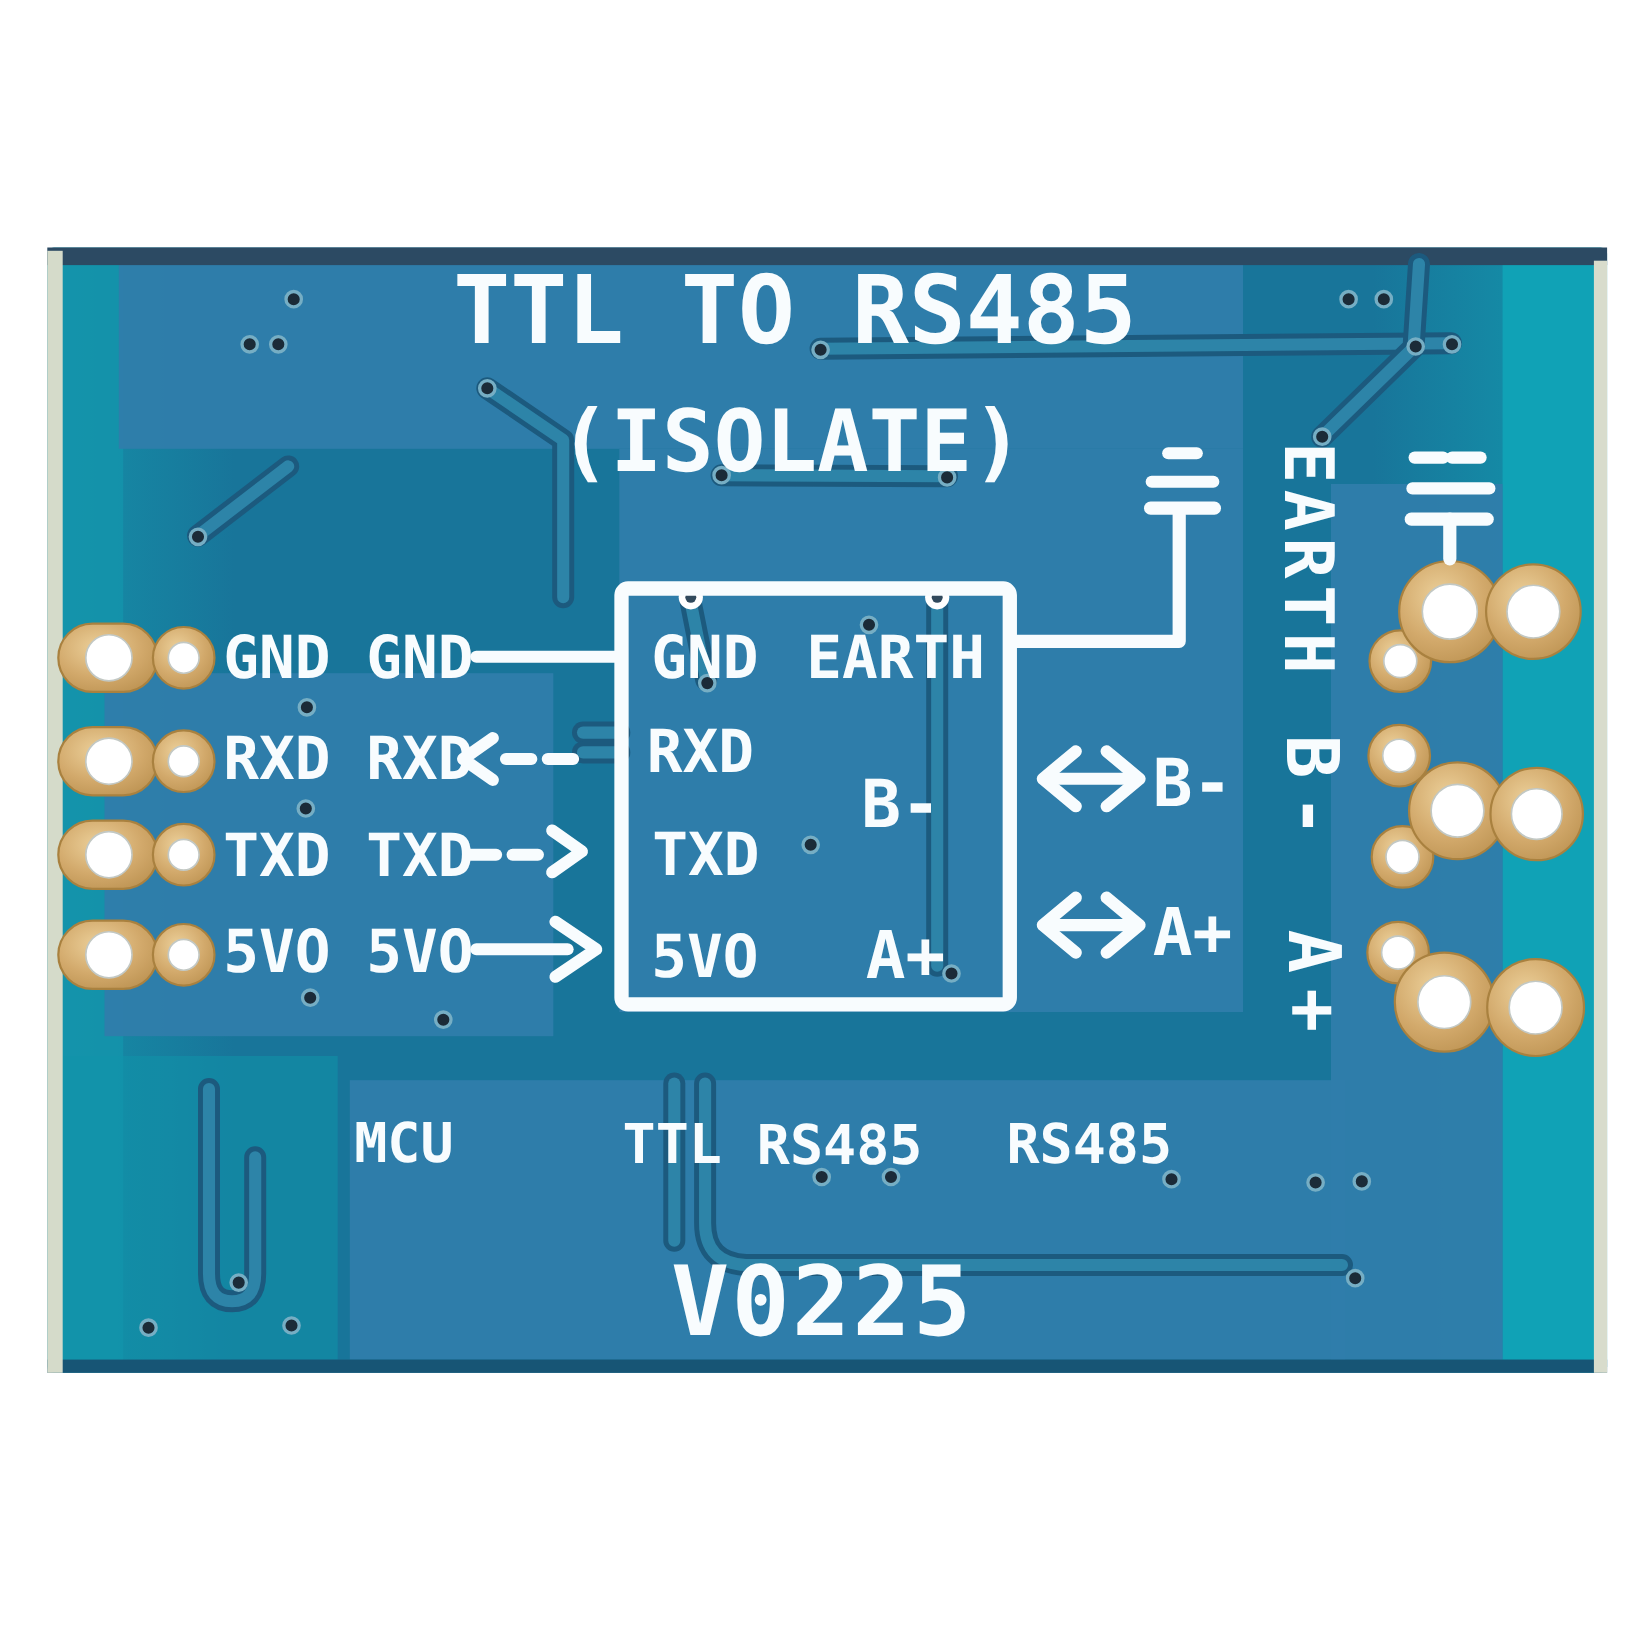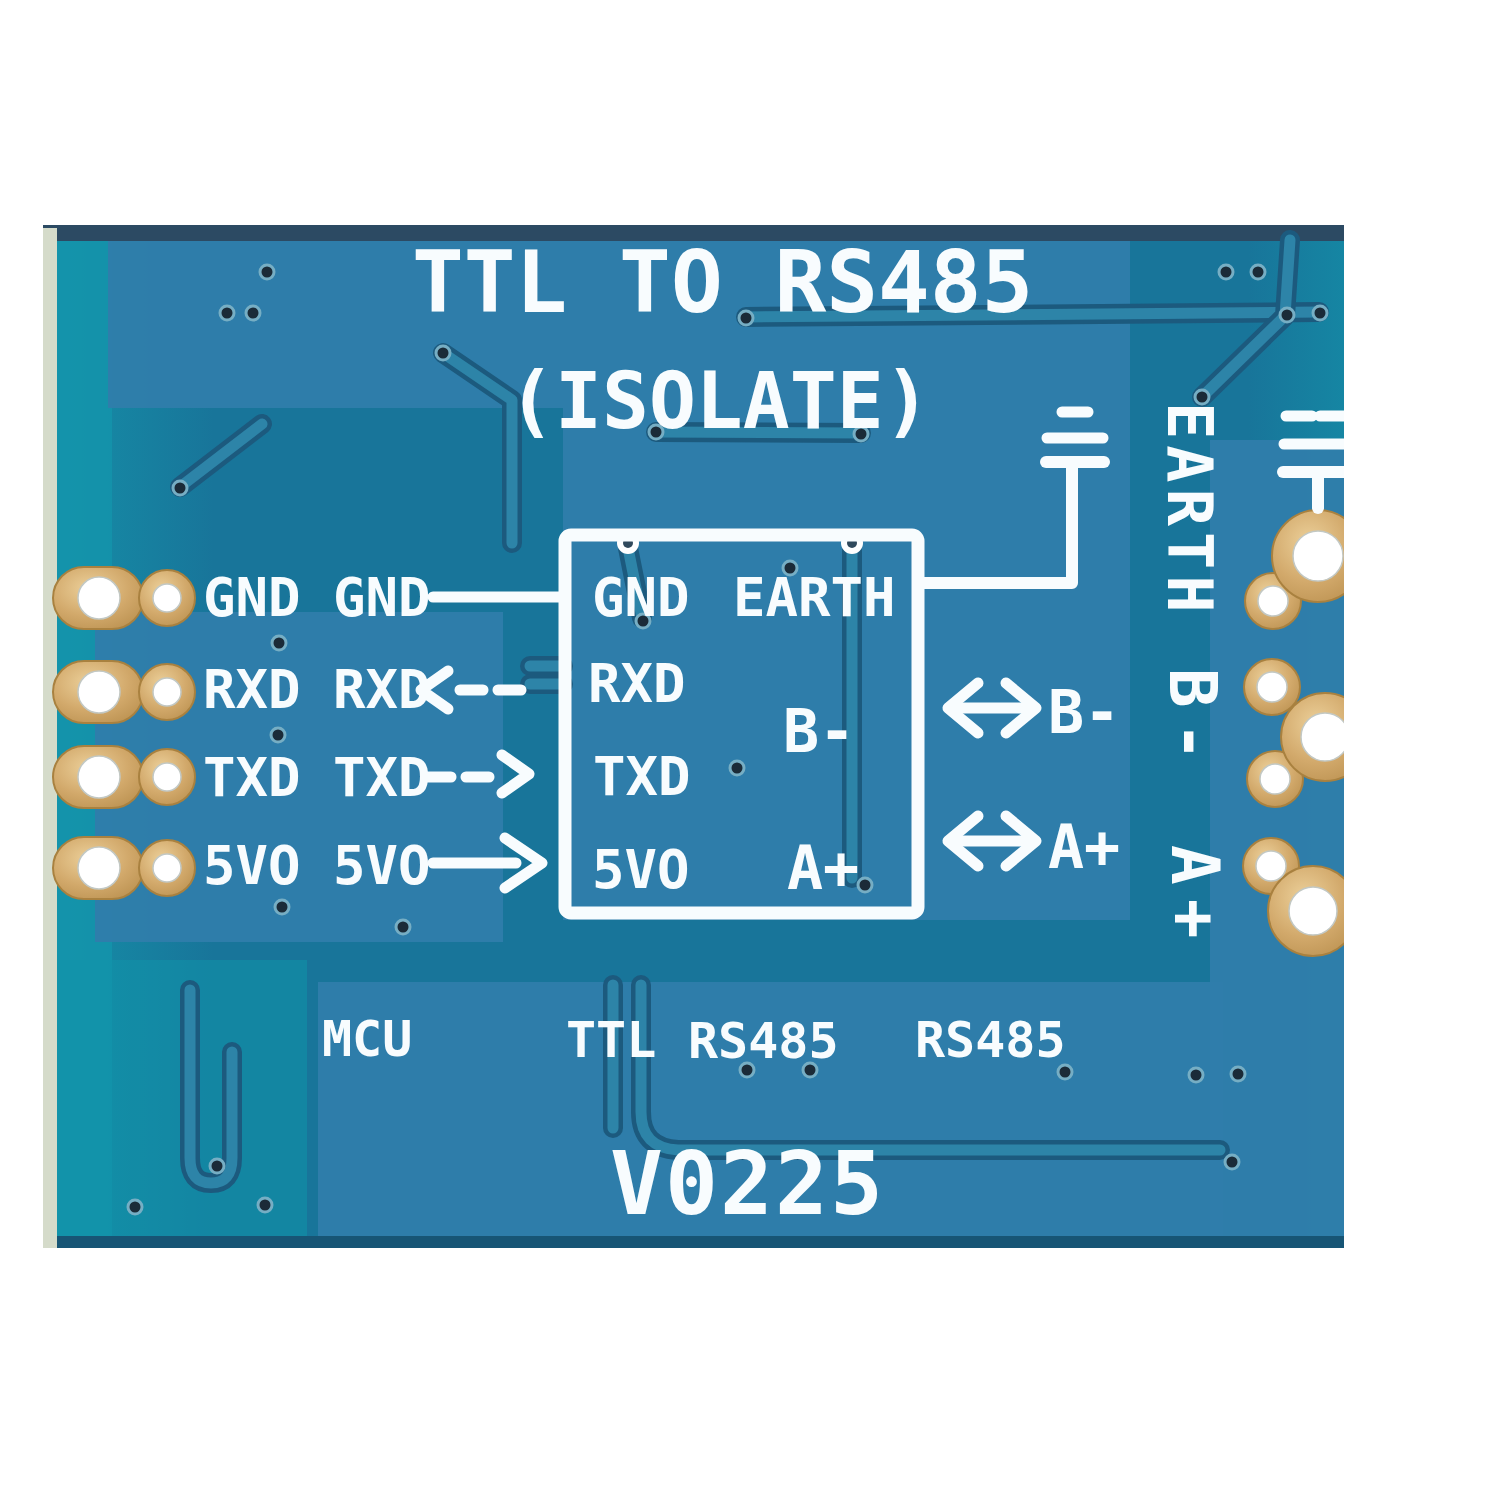--- a/index.html
+++ b/index.html
@@ -1,16 +1,16 @@
 <!DOCTYPE html>
 <html><head>
 <meta charset="utf-8">
 <style>
   html,body{margin:0;padding:0;background:#ffffff;}
-  #stage{position:relative;width:1344px;height:1500px;background:#ffffff;overflow:hidden;}
+  #stage{position:relative;width:1500px;height:1500px;background:#ffffff;overflow:hidden;}
   svg{position:absolute;left:0;top:0;}
   .silktext{
     font-family:"DejaVu Sans Mono","Liberation Mono",monospace;
     font-weight:bold;
     fill:#f8fcfe;
   }
   .silkline{stroke:#f8fcfe;stroke-linecap:round;stroke-linejoin:round;fill:none;}
   .trace{stroke:#1c5a7e;stroke-width:20;stroke-linecap:round;stroke-linejoin:round;fill:none;}
   .trace-in{stroke:#2d84a8;stroke-width:11;stroke-linecap:round;stroke-linejoin:round;fill:none;}
   .via{fill:#1b2b38;stroke:#76aec4;stroke-width:3;}

